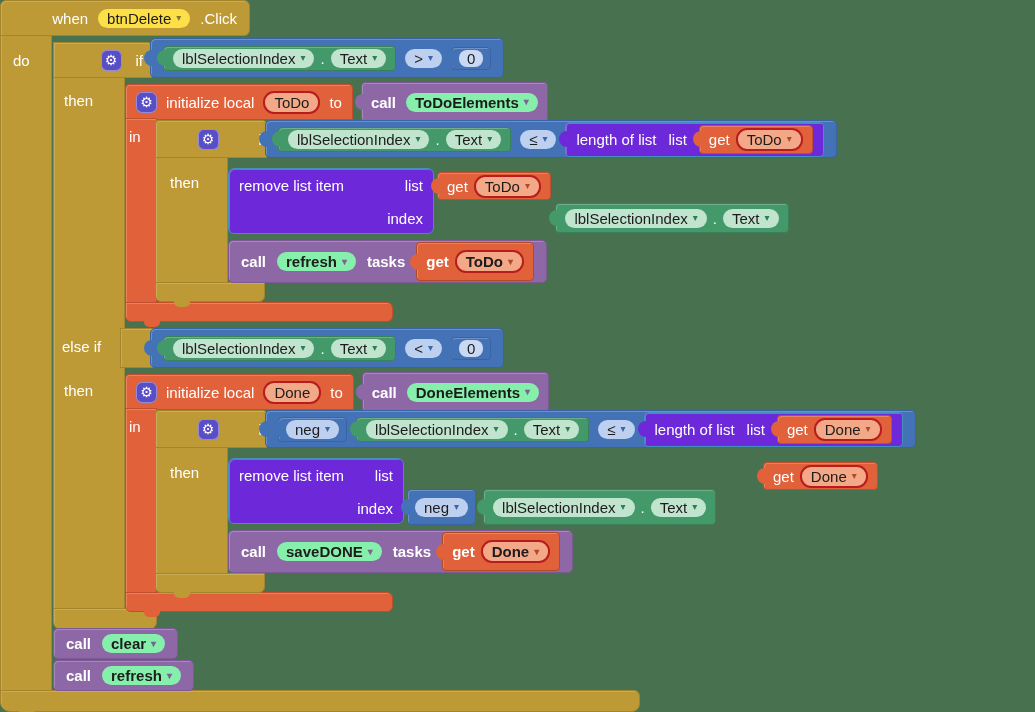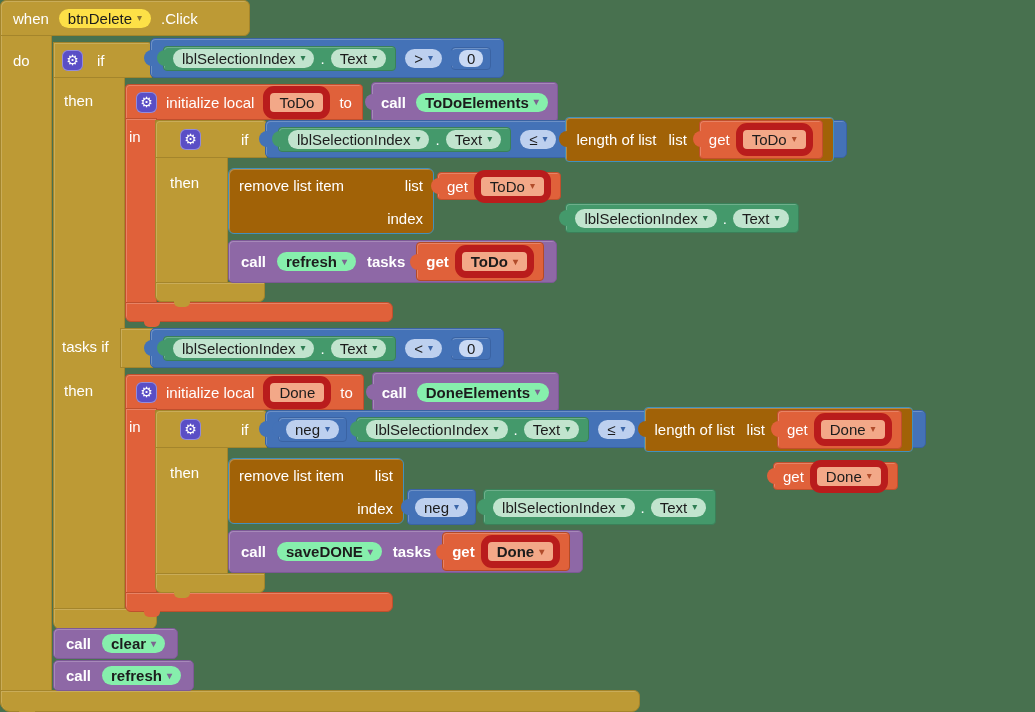--- a/index.html
+++ b/index.html
@@ -7,31 +7,31 @@
   #workspace{position:absolute;inset:0;width:1035px;height:712px;background:#48714F;}
 
   .abs{position:absolute;box-sizing:border-box;}
   .wl{color:#fff;font-size:15px;white-space:nowrap;}
   .dl{color:#1c1c1c;font-size:15px;white-space:nowrap;}
 
   
   .gold{background:#BD9A35;border:1px solid #a4852b;box-shadow:inset 1px 1px 0 rgba(255,255,255,.18);}
   .orange{background:#E0613A;border:1px solid #c04f2d;box-shadow:inset 1px 1px 0 rgba(255,255,255,.22);}
   .mathb{background:#4472B7;border:1px solid #3a63a3;box-shadow:inset 1px 1px 0 rgba(255,255,255,.22);}
-  .cyanb{background:#a16207;border:1px solid #4390bb;box-shadow:inset 1px 1px 0 rgba(255,255,255,.25);}
+  .cyanb{background:#6d28d9;border:1px solid #4390bb;box-shadow:inset 1px 1px 0 rgba(255,255,255,.25);}
   .greenb{background:#44996B;border:1px solid #3a8159;box-shadow:inset 1px 1px 0 rgba(255,255,255,.22);}
   .purpleb{background:#8E68A6;border:1px solid #7d5996;box-shadow:inset 1px 1px 0 rgba(255,255,255,.22);font-weight:bold;}
 
-  .rowflex{display:flex;align-items:center;border-radius:5px;}
+  .rowflex{display:flex;align-items:center;border-radius:5px;justify-content:flex-end;}
   .vblk{display:inline-flex;align-items:center;gap:6px;padding:2px 9px;border-radius:4px;position:relative;}
   .field{display:inline-flex;align-items:center;gap:5px;border-radius:11px;padding:1px 9px;font-size:15px;color:#1c1c1c;white-space:nowrap;}
   .tri{font-size:10px;line-height:1;}
 
   .f-gold{background:#fde047;} .f-gold .tri{color:#8a7330;}
-  .f-orange{background:#F3A888;border:7px solid #b91c1c;} .f-orange .tri{color:#b14c2b;}
+  .f-orange{background:#F3A888;border:2px solid #b91c1c;} .f-orange .tri{color:#b14c2b;}
   .f-blue{background:#BDD0EF;} .f-blue .tri{color:#3c66a8;}
   .f-green{background:#C1E4CE;} .f-green .tri{color:#2f7d53;}
   .f-purple{background:#86efac;} .f-purple .tri{color:#7b6590;}
   .f-zero{background:#C9D9F4;border-radius:8px;padding:0 8px;}
 
   .gear{width:21px;height:21px;background:#5A4EC6;border-radius:6px;color:#fff;
     display:inline-flex;align-items:center;justify-content:center;font-size:14px;flex:0 0 auto;
     box-shadow:inset 0 0 0 1px rgba(255,255,255,.35);}
 
   
@@ -65,21 +65,21 @@
 
   
   <div class="abs gold" style="left:53px;top:42px;width:72px;height:568px;"></div>
   <div class="abs gold" style="left:120px;top:328px;width:33px;height:40px;"></div>
   <div class="abs gold bump" style="left:53px;top:608px;width:104px;height:22px;border-radius:0 0 8px 8px;"></div>
   <div class="abs gold rowflex" style="left:53px;top:42px;width:99px;height:36px;border-radius:0 4px 0 0;padding:0 8px;gap:14px;">
     <span class="gear">⚙</span>
     <span class="wl">if</span>
   </div>
   <span class="abs wl" style="left:64px;top:92px;">then</span>
-  <span class="abs wl" style="left:62px;top:338px;">tasks if</span>
+  <span class="abs wl" style="left:62px;top:338px;">else if</span>
   <span class="abs wl" style="left:64px;top:382px;">then</span>
 
   
   <div class="abs mathb rowflex plug" style="left:150px;top:38px;height:40px;padding:0 12px;gap:9px;">
     <span class="vblk greenb plug">
       <span class="field f-green">
         <span>lblSelectionIndex</span>
         <span class="tri">▾</span>
       </span>
       <span class="wl">.</span>

